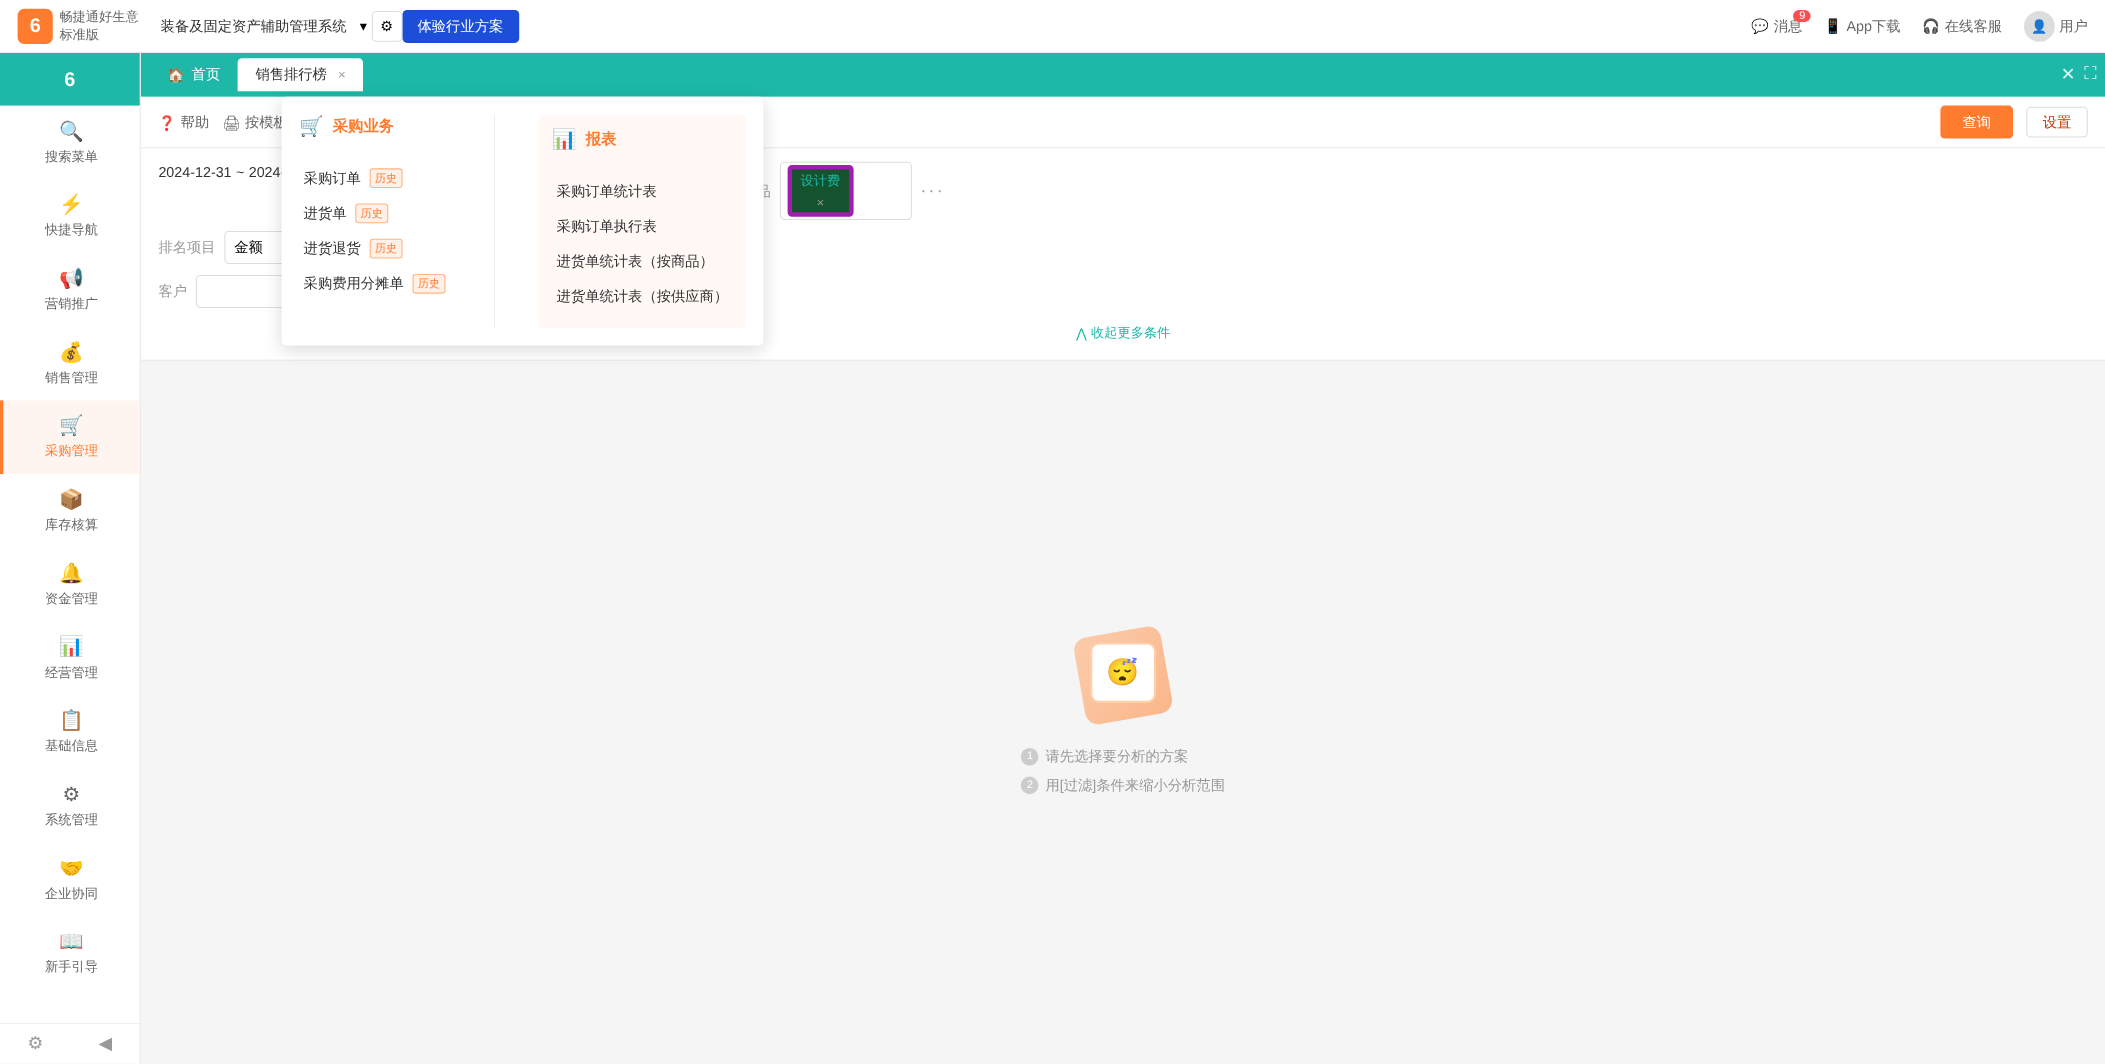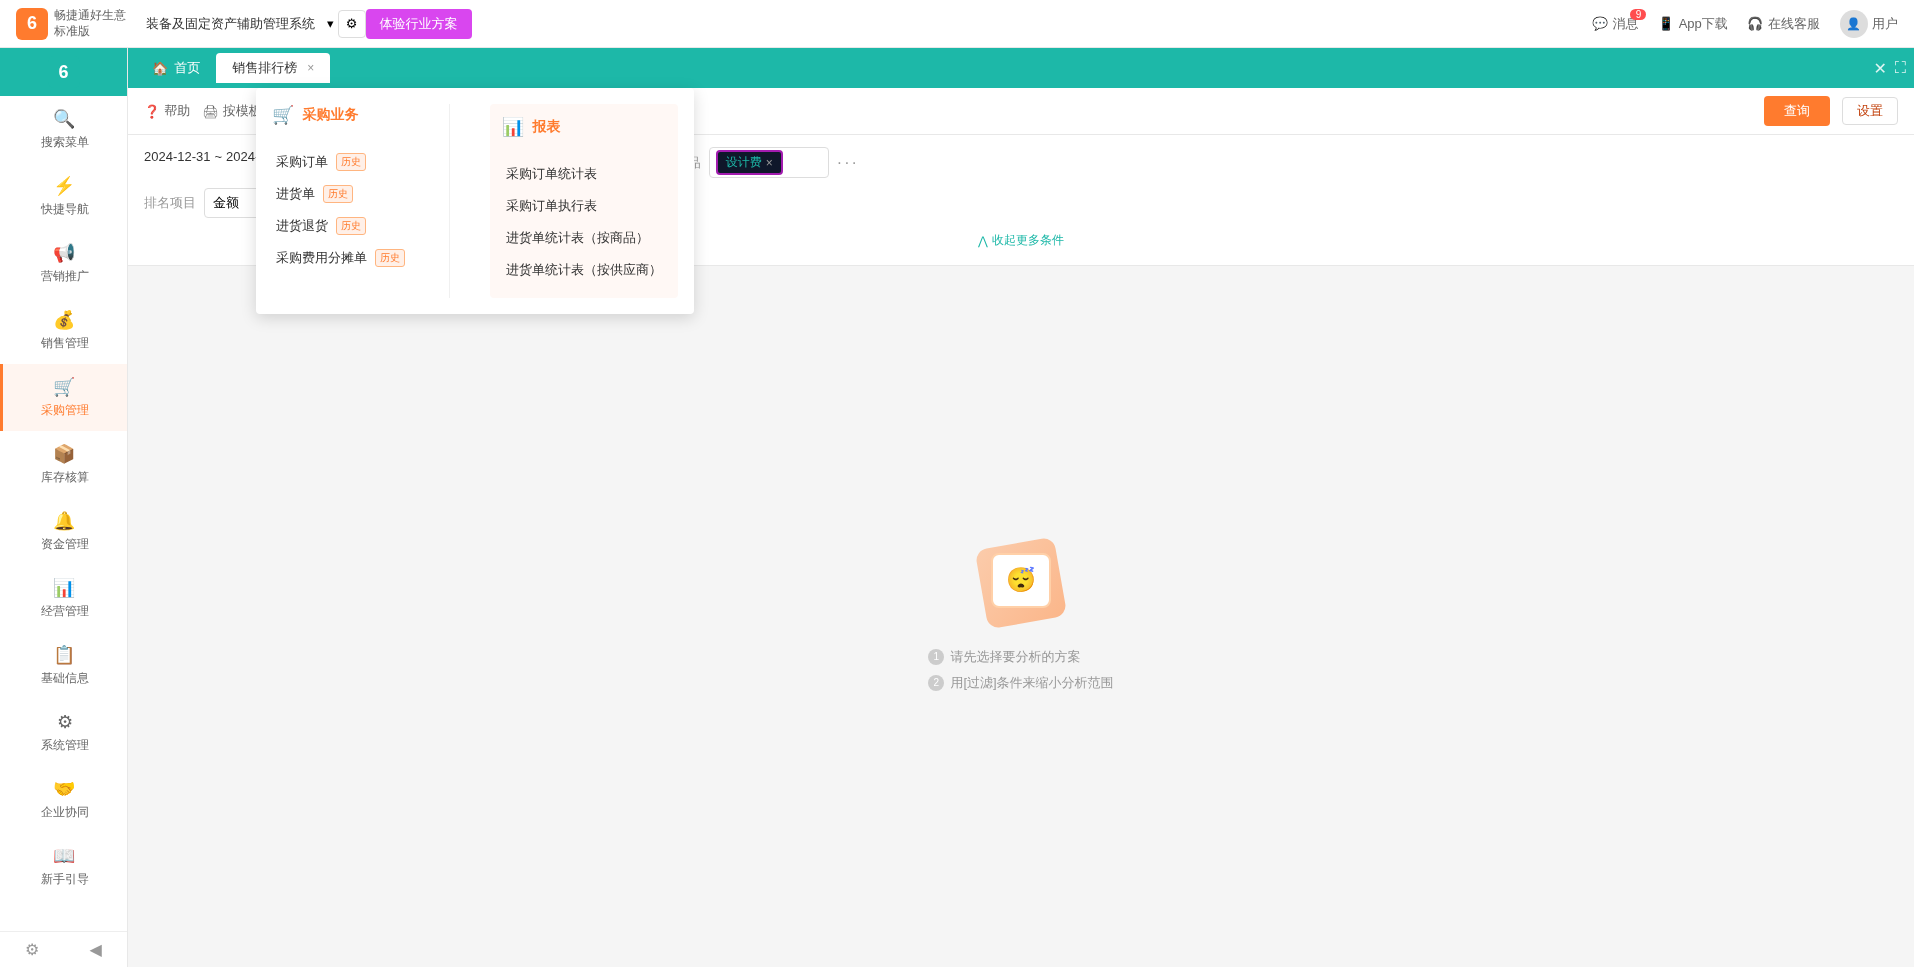--- a/index.html
+++ b/index.html
@@ -11,21 +11,21 @@
     .main-layout { display: flex; flex: 1; overflow: hidden; }
     .sidebar { width: 128px; background: #fff; border-right: 1px solid #e8e8e8; display: flex; flex-direction: column; flex-shrink: 0; }
     .content-area { flex: 1; display: flex; flex-direction: column; overflow: hidden; position: relative; }
 
     
     .logo-area { display: flex; align-items: center; gap: 6px; margin-right: 20px; }
     .logo-icon { width: 32px; height: 32px; background: #ff7b2e; border-radius: 6px; display: flex; align-items: center; justify-content: center; color: white; font-size: 18px; font-weight: bold; }
     .logo-text { font-size: 12px; color: #666; line-height: 1.3; }
     .system-name { font-size: 13px; color: #333; margin-right: 8px; }
     .system-dropdown { display: flex; align-items: center; gap: 4px; cursor: pointer; }
-    .industry-btn { background: #d946ef; color: white; border: none; padding: 6px 14px; border-radius: 4px; cursor: pointer; font-size: 13px; }
+    .industry-btn { background: #1d4ed8; color: white; border: none; padding: 6px 14px; border-radius: 4px; cursor: pointer; font-size: 13px; }
     .top-bar-right { margin-left: auto; display: flex; align-items: center; gap: 20px; color: #666; font-size: 13px; }
     .top-bar-right-item { display: flex; align-items: center; gap: 4px; cursor: pointer; position: relative; }
     .badge { background: #ff4d4f; color: white; font-size: 10px; border-radius: 8px; padding: 0 4px; position: absolute; top: -6px; right: -8px; min-width: 16px; text-align: center; }
     .gear-btn { width: 28px; height: 28px; border: 1px solid #ddd; border-radius: 4px; display: flex; align-items: center; justify-content: center; cursor: pointer; margin-left: 4px; }
     .user-avatar { width: 28px; height: 28px; background: #ddd; border-radius: 50%; display: flex; align-items: center; justify-content: center; }
 
     
     .tabs-bar { height: 40px; background: #1db8a8; display: flex; align-items: center; padding: 0 8px; flex-shrink: 0; }
     .tab { height: 30px; padding: 0 16px; display: flex; align-items: center; gap: 6px; cursor: pointer; border-radius: 4px 4px 0 0; font-size: 13px; color: rgba(255,255,255,0.85); }
     .tab.active { background: #fff; color: #333; }
@@ -48,21 +48,21 @@
     .toolbar-btn { display: flex; align-items: center; gap: 4px; color: #666; cursor: pointer; font-size: 13px; }
     .query-btn { background: #ff7b2e; color: white; border: none; padding: 6px 20px; border-radius: 4px; cursor: pointer; font-size: 13px; }
     .set-btn { background: white; color: #c2410c; border: 1px solid #ddd; padding: 4px 14px; border-radius: 4px; cursor: pointer; font-size: 13px; }
 
     
     .filter-area { background: #fff; padding: 12px 16px; border-bottom: 1px solid #e8e8e8; flex-shrink: 0; }
     .filter-row { display: flex; align-items: flex-start; gap: 16px; margin-bottom: 10px; }
     .filter-item { display: flex; align-items: center; gap: 8px; }
     .filter-label { color: #999; font-size: 13px; white-space: nowrap; }
     .filter-select { border: 1px solid #ddd; border-radius: 4px; padding: 4px 8px; font-size: 13px; height: 30px; min-width: 150px; display: flex; align-items: center; justify-content: space-between; cursor: pointer; background: white; }
-    .filter-tag { background: #0f172a; border: 2px solid #a21caf; border-radius: 4px; padding: 2px 8px; color: #1db8a8; font-size: 12px; display: flex; align-items: center; gap: 4px; }
+    .filter-tag { background: #14532d; border: 4px solid #a21caf; border-radius: 4px; padding: 2px 8px; color: #1db8a8; font-size: 12px; display: flex; align-items: center; gap: 4px; flex-direction: column; }
     .filter-tag-close { cursor: pointer; color: #999; }
     .filter-dots { color: #999; cursor: pointer; font-size: 16px; letter-spacing: 2px; }
     .collapse-btn { display: flex; align-items: center; justify-content: center; color: #1db8a8; gap: 4px; cursor: pointer; font-size: 12px; padding: 4px; }
 
     
     .empty-state { flex: 1; display: flex; flex-direction: column; align-items: center; justify-content: center; gap: 16px; color: #999; }
     .empty-tips { color: #999; font-size: 13px; line-height: 2; }
     .empty-tip-item { display: flex; align-items: center; gap: 6px; }
     .tip-num { width: 16px; height: 16px; background: #ccc; border-radius: 50%; color: white; font-size: 10px; display: flex; align-items: center; justify-content: center; }
 
@@ -281,20 +281,30 @@
 
           <div class="filter-item">
             <span class="filter-label">业务员</span>
             <div class="filter-select" style="min-width:180px;">
               <span></span>
               <span>···</span>
             </div>
           </div>
         </div>
 
+        <div class="filter-row">
+
+          <div class="filter-item">
+            <span class="filter-label">客户</span>
+            <div class="filter-select" style="min-width:180px;">
+              <span></span>
+              <span>···</span>
+            </div>
+          </div>
+        </div>
 
         <div class="collapse-btn">
           <span>⋀</span>
           <span>收起更多条件</span>
         </div>
       </div>
 
       <div class="empty-state">
         <div style="position:relative; width:100px; height:90px;">
           <div style="width:80px; height:80px; background: linear-gradient(135deg, #ffb07a, #ff8c42); border-radius:12px; opacity:0.6; transform: rotate(-10deg); position:absolute; top:5px; left:10px;"></div>

